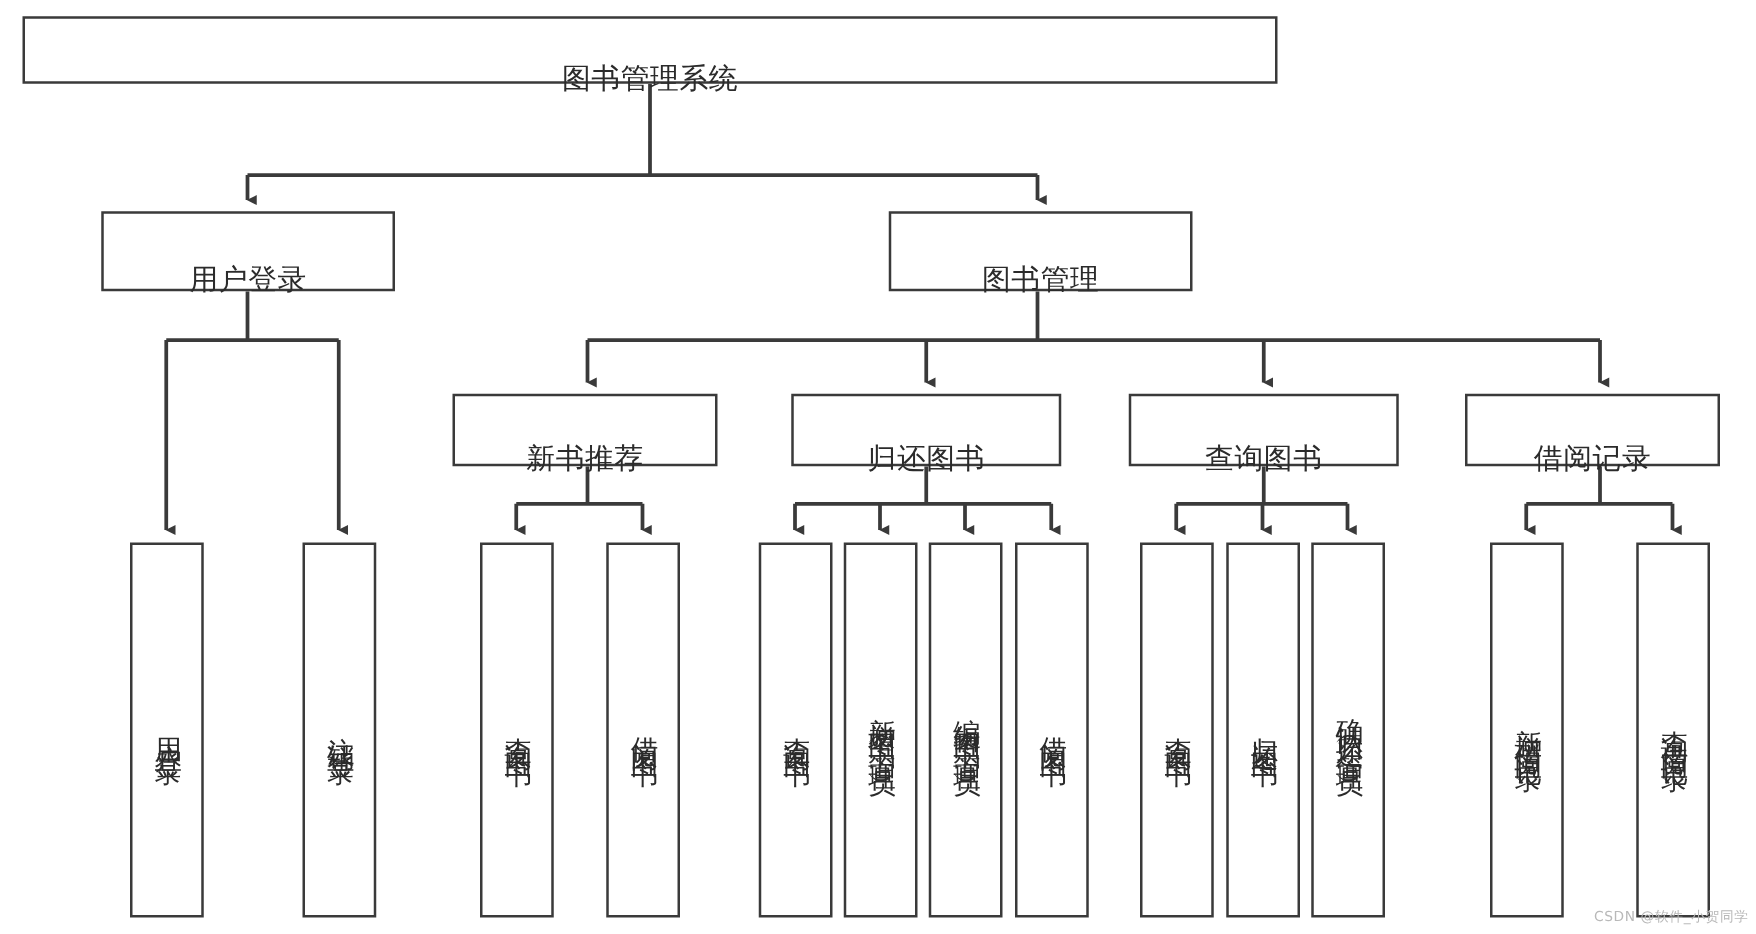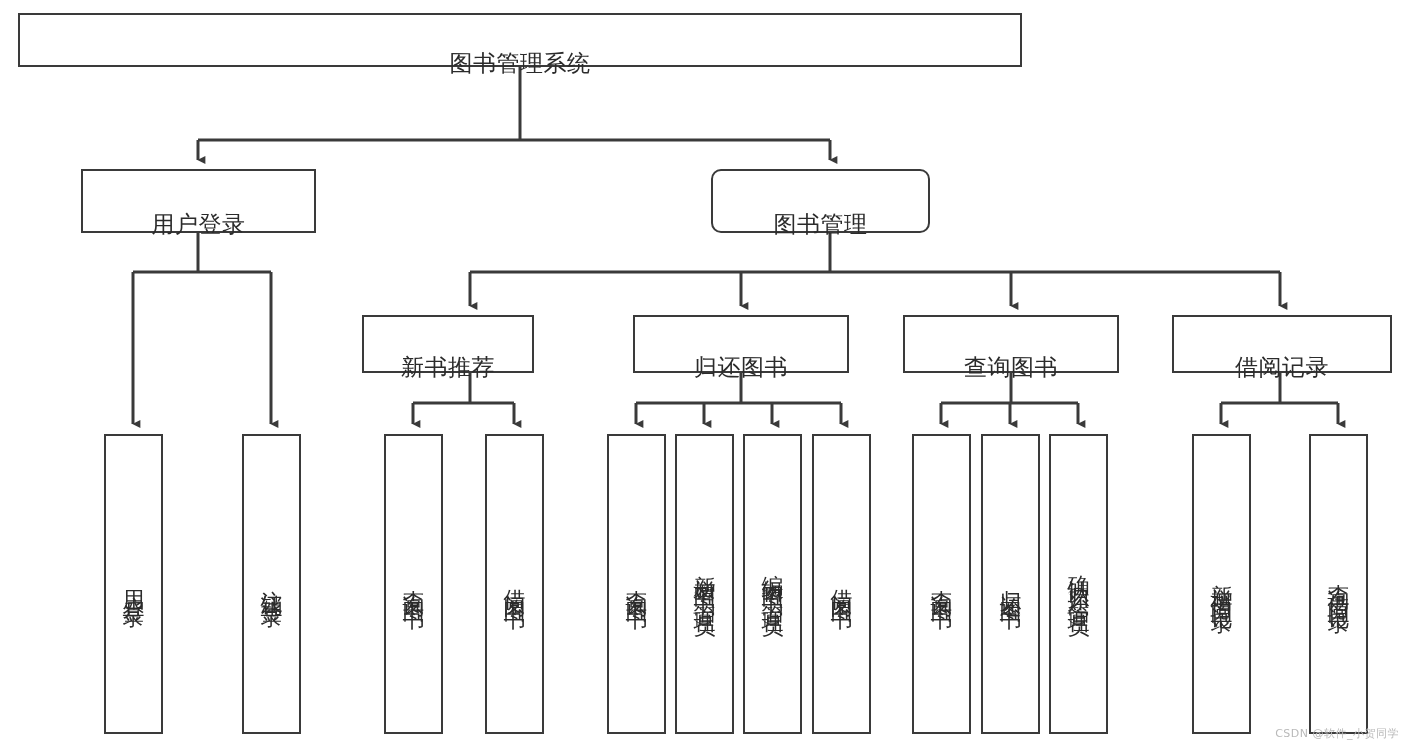--- a/index.html
+++ b/index.html
@@ -132,34 +132,34 @@
     </g>
   </svg>
 
   <div class="node root h" style="left:18px; top:13px; width:1004px; height:54px;">
     <span class="node-label">图书管理系统</span>
   </div>
 
   <div class="node h" style="left:81px; top:169px; width:235px; height:64px;">
     <span class="node-label">用户登录</span>
   </div>
-  <div class="node h" style="left:711px; top:169px; width:219px; height:64px;border-radius:10px;">
+  <div class="node h" style="left:711px; top:169px; width:243px; height:64px;">
     <span class="node-label">图书管理</span>
   </div>
 
-  <div class="node h" style="left:362px; top:315px; width:172px; height:58px;">
+  <div class="node h" style="left:362px; top:315px; width:212px; height:58px;">
     <span class="node-label">新书推荐</span>
   </div>
   <div class="node h" style="left:633px; top:315px; width:216px; height:58px;">
     <span class="node-label">归还图书</span>
   </div>
   <div class="node h" style="left:903px; top:315px; width:216px; height:58px;">
     <span class="node-label">查询图书</span>
   </div>
-  <div class="node h" style="left:1172px; top:315px; width:220px; height:58px;justify-content:center;">
+  <div class="node h" style="left:1172px; top:315px; width:204px; height:58px;justify-content:center;">
     <span class="node-label">借阅记录</span>
   </div>
 
   <div class="node v" style="left:104px; top:434px; width:59px; height:300px;">
     <span class="node-label">用户登录</span>
   </div>
   <div class="node v" style="left:242px; top:434px; width:59px; height:300px;">
     <span class="node-label">注销登录</span>
   </div>
 

